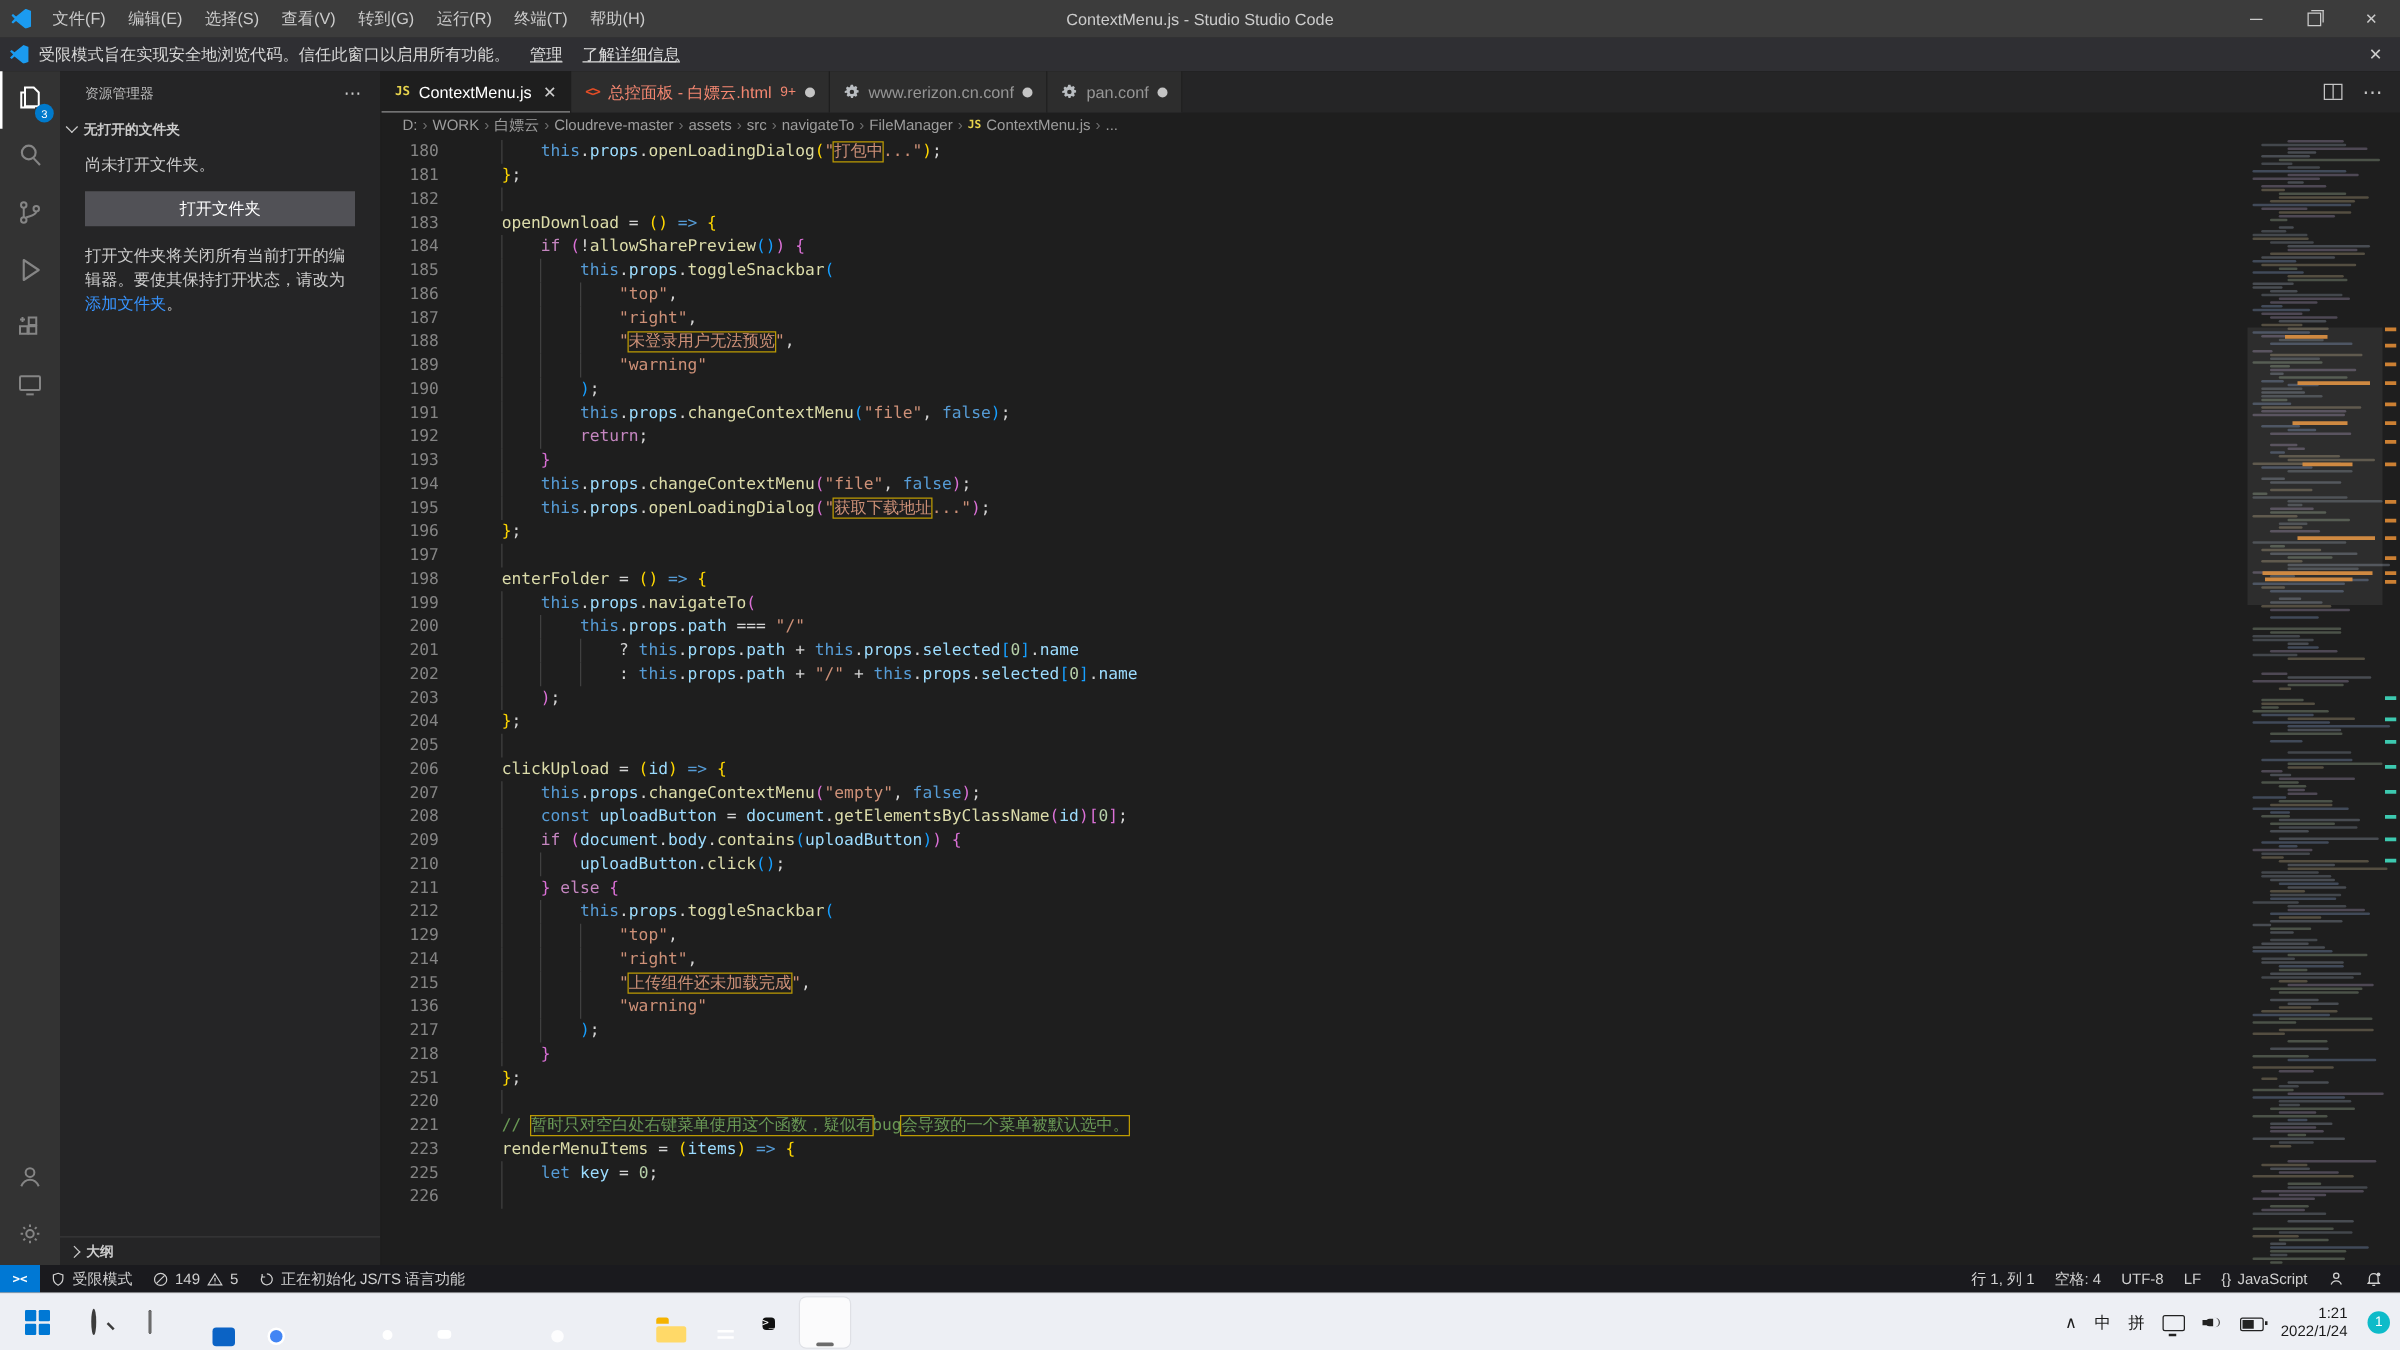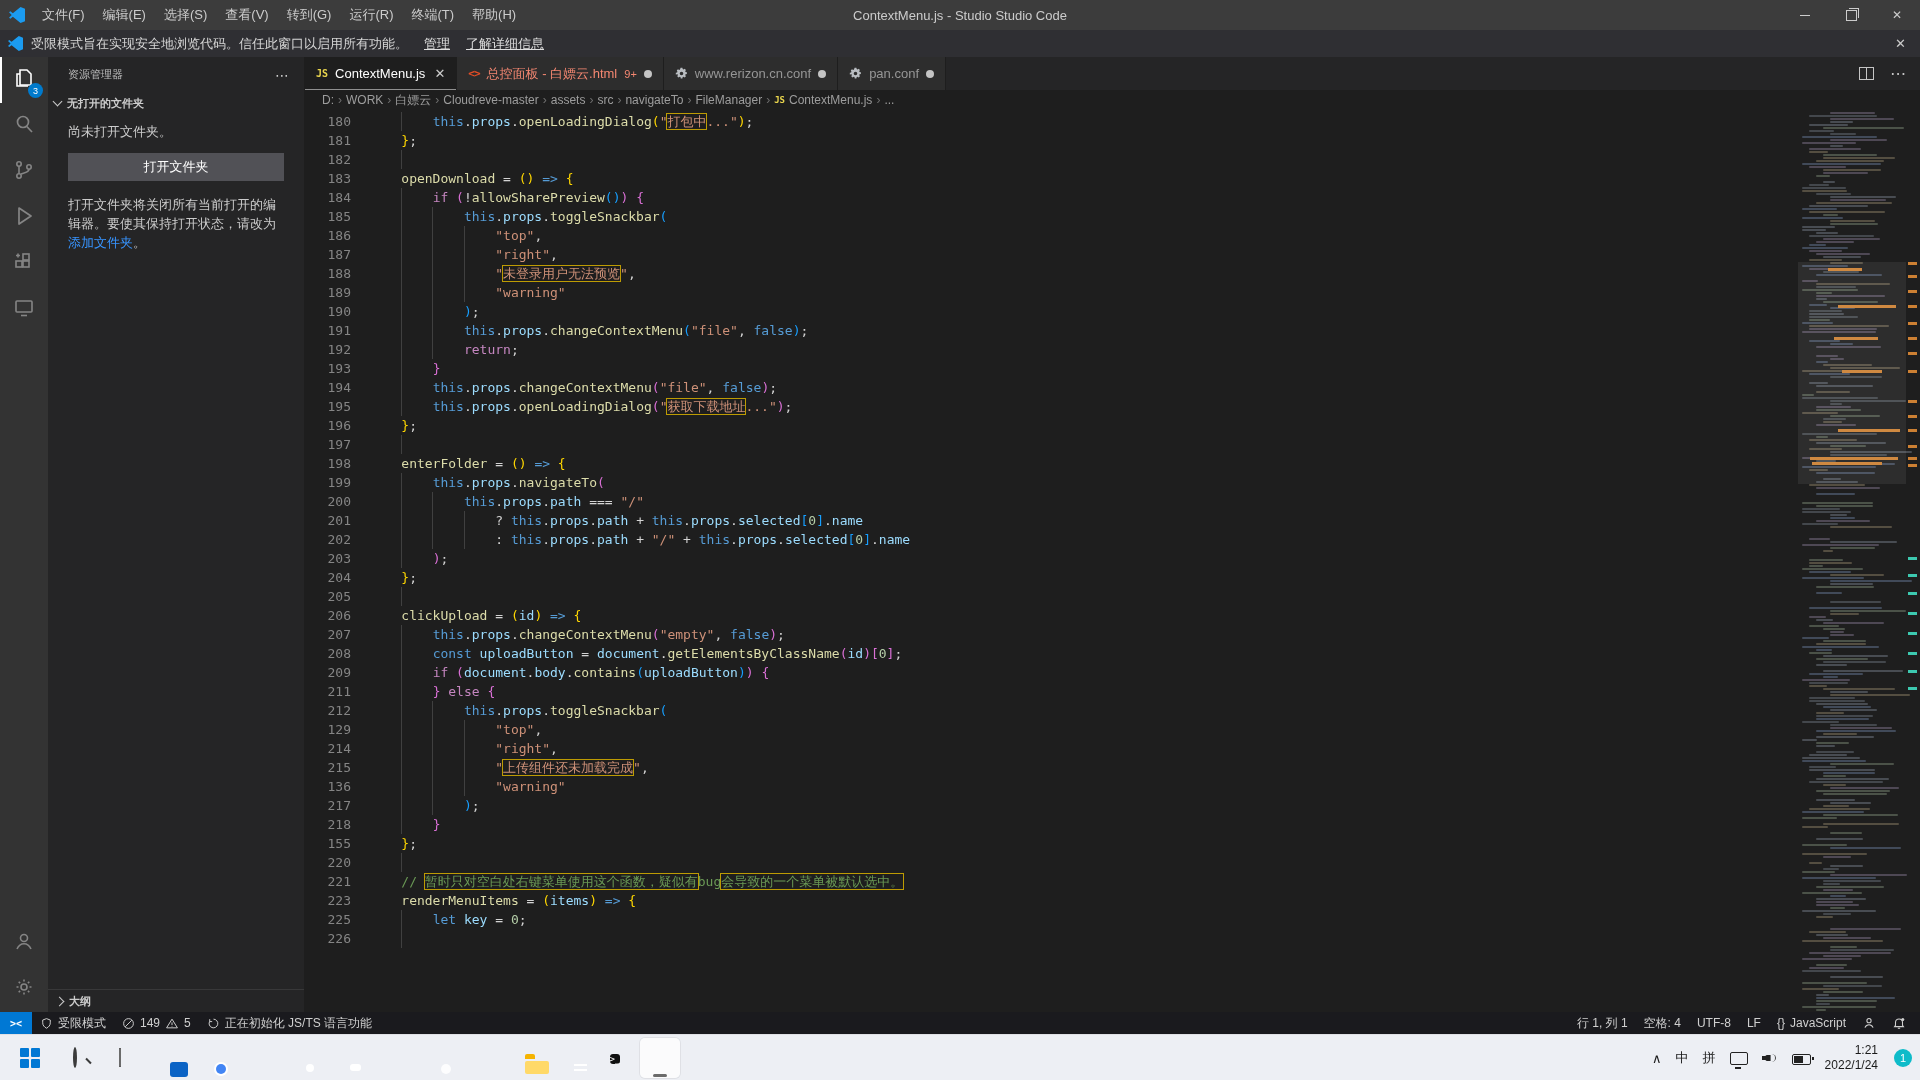--- a/index.html
+++ b/index.html
@@ -351,29 +351,30 @@
             <div class="code-line"><span class="ln">200</span><span class="lc"><span class="guide" style="left: 31.2px;"></span><span class="guide" style="left: 62.4px;"></span><span class="tk-ws">            </span><span class="tk-kw">this</span><span class="tk-pn">.</span><span class="tk-pr">props</span><span class="tk-pn">.</span><span class="tk-pr">path</span><span class="tk-pn"> === </span><span class="tk-st">"/"</span></span></div>
             <div class="code-line"><span class="ln">201</span><span class="lc"><span class="guide" style="left: 31.2px;"></span><span class="guide" style="left: 62.4px;"></span><span class="guide" style="left: 93.6px;"></span><span class="tk-ws">                </span><span class="tk-pn">? </span><span class="tk-kw">this</span><span class="tk-pn">.</span><span class="tk-pr">props</span><span class="tk-pn">.</span><span class="tk-pr">path</span><span class="tk-pn"> + </span><span class="tk-kw">this</span><span class="tk-pn">.</span><span class="tk-pr">props</span><span class="tk-pn">.</span><span class="tk-pr">selected</span><span class="tk-b3">[</span><span class="tk-nu">0</span><span class="tk-b3">]</span><span class="tk-pn">.</span><span class="tk-pr">name</span></span></div>
             <div class="code-line"><span class="ln">202</span><span class="lc"><span class="guide" style="left: 31.2px;"></span><span class="guide" style="left: 62.4px;"></span><span class="guide" style="left: 93.6px;"></span><span class="tk-ws">                </span><span class="tk-pn">: </span><span class="tk-kw">this</span><span class="tk-pn">.</span><span class="tk-pr">props</span><span class="tk-pn">.</span><span class="tk-pr">path</span><span class="tk-pn"> + </span><span class="tk-st">"/"</span><span class="tk-pn"> + </span><span class="tk-kw">this</span><span class="tk-pn">.</span><span class="tk-pr">props</span><span class="tk-pn">.</span><span class="tk-pr">selected</span><span class="tk-b3">[</span><span class="tk-nu">0</span><span class="tk-b3">]</span><span class="tk-pn">.</span><span class="tk-pr">name</span></span></div>
             <div class="code-line"><span class="ln">203</span><span class="lc"><span class="guide" style="left: 31.2px;"></span><span class="tk-ws">        </span><span class="tk-b2">)</span><span class="tk-pn">;</span></span></div>
             <div class="code-line"><span class="ln">204</span><span class="lc"><span class="tk-ws">    </span><span class="tk-b1">}</span><span class="tk-pn">;</span></span></div>
             <div class="code-line"><span class="ln">205</span><span class="lc"><span class="guide" style="left: 31.2px;"></span></span></div>
             <div class="code-line"><span class="ln">206</span><span class="lc"><span class="tk-ws">    </span><span class="tk-fn">clickUpload</span><span class="tk-pn"> = </span><span class="tk-b1">(</span><span class="tk-pr">id</span><span class="tk-b1">)</span><span class="tk-pn"> </span><span class="tk-kw">=&gt;</span><span class="tk-pn"> </span><span class="tk-b1">{</span></span></div>
             <div class="code-line"><span class="ln">207</span><span class="lc"><span class="guide" style="left: 31.2px;"></span><span class="tk-ws">        </span><span class="tk-kw">this</span><span class="tk-pn">.</span><span class="tk-pr">props</span><span class="tk-pn">.</span><span class="tk-fn">changeContextMenu</span><span class="tk-b2">(</span><span class="tk-st">"empty"</span><span class="tk-pn">, </span><span class="tk-kw">false</span><span class="tk-b2">)</span><span class="tk-pn">;</span></span></div>
             <div class="code-line"><span class="ln">208</span><span class="lc"><span class="guide" style="left: 31.2px;"></span><span class="tk-ws">        </span><span class="tk-kw">const</span><span class="tk-pn"> </span><span class="tk-pr">uploadButton</span><span class="tk-pn"> = </span><span class="tk-pr">document</span><span class="tk-pn">.</span><span class="tk-fn">getElementsByClassName</span><span class="tk-b2">(</span><span class="tk-pr">id</span><span class="tk-b2">)</span><span class="tk-b2">[</span><span class="tk-nu">0</span><span class="tk-b2">]</span><span class="tk-pn">;</span></span></div>
             <div class="code-line"><span class="ln">209</span><span class="lc"><span class="guide" style="left: 31.2px;"></span><span class="tk-ws">        </span><span class="tk-ct">if</span><span class="tk-pn"> </span><span class="tk-b2">(</span><span class="tk-pr">document</span><span class="tk-pn">.</span><span class="tk-pr">body</span><span class="tk-pn">.</span><span class="tk-fn">contains</span><span class="tk-b3">(</span><span class="tk-pr">uploadButton</span><span class="tk-b3">)</span><span class="tk-b2">)</span><span class="tk-pn"> </span><span class="tk-b2">{</span></span></div>
+            <div class="code-line"><span class="ln">210</span><span class="lc"><span class="guide" style="left: 31.2px;"></span><span class="guide" style="left: 62.4px;"></span><span class="tk-ws">            </span><span class="tk-pr">uploadButton</span><span class="tk-pn">.</span><span class="tk-fn">click</span><span class="tk-b3">()</span><span class="tk-pn">;</span></span></div>
             <div class="code-line"><span class="ln">211</span><span class="lc"><span class="guide" style="left: 31.2px;"></span><span class="tk-ws">        </span><span class="tk-b2">}</span><span class="tk-pn"> </span><span class="tk-ct">else</span><span class="tk-pn"> </span><span class="tk-b2">{</span></span></div>
             <div class="code-line"><span class="ln">212</span><span class="lc"><span class="guide" style="left: 31.2px;"></span><span class="guide" style="left: 62.4px;"></span><span class="tk-ws">            </span><span class="tk-kw">this</span><span class="tk-pn">.</span><span class="tk-pr">props</span><span class="tk-pn">.</span><span class="tk-fn">toggleSnackbar</span><span class="tk-b3">(</span></span></div>
             <div class="code-line"><span class="ln">129</span><span class="lc"><span class="guide" style="left: 31.2px;"></span><span class="guide" style="left: 62.4px;"></span><span class="guide" style="left: 93.6px;"></span><span class="tk-ws">                </span><span class="tk-st">"top"</span><span class="tk-pn">,</span></span></div>
             <div class="code-line"><span class="ln">214</span><span class="lc"><span class="guide" style="left: 31.2px;"></span><span class="guide" style="left: 62.4px;"></span><span class="guide" style="left: 93.6px;"></span><span class="tk-ws">                </span><span class="tk-st">"right"</span><span class="tk-pn">,</span></span></div>
             <div class="code-line"><span class="ln">215</span><span class="lc"><span class="guide" style="left: 31.2px;"></span><span class="guide" style="left: 62.4px;"></span><span class="guide" style="left: 93.6px;"></span><span class="tk-ws">                </span><span class="tk-st">"</span><span class="tk-sb">上传组件还未加载完成</span><span class="tk-st">"</span><span class="tk-pn">,</span></span></div>
             <div class="code-line"><span class="ln">136</span><span class="lc"><span class="guide" style="left: 31.2px;"></span><span class="guide" style="left: 62.4px;"></span><span class="guide" style="left: 93.6px;"></span><span class="tk-ws">                </span><span class="tk-st">"warning"</span></span></div>
             <div class="code-line"><span class="ln">217</span><span class="lc"><span class="guide" style="left: 31.2px;"></span><span class="guide" style="left: 62.4px;"></span><span class="tk-ws">            </span><span class="tk-b3">)</span><span class="tk-pn">;</span></span></div>
             <div class="code-line"><span class="ln">218</span><span class="lc"><span class="guide" style="left: 31.2px;"></span><span class="tk-ws">        </span><span class="tk-b2">}</span></span></div>
-            <div class="code-line"><span class="ln">155</span><span class="lc"><span class="tk-ws">    </span><span class="tk-b1">}</span><span class="tk-pn">;</span></span></div>
+            <div class="code-line"><span class="ln">251</span><span class="lc"><span class="tk-ws">    </span><span class="tk-b1">}</span><span class="tk-pn">;</span></span></div>
             <div class="code-line"><span class="ln">220</span><span class="lc"><span class="guide" style="left: 31.2px;"></span></span></div>
             <div class="code-line"><span class="ln">221</span><span class="lc"><span class="tk-ws">    </span><span class="tk-cm">// </span><span class="tk-cb">暂时只对空白处右键菜单使用这个函数，疑似有</span><span class="tk-cm">bug</span><span class="tk-cb">会导致的一个菜单被默认选中。</span></span></div>
             <div class="code-line"><span class="ln">223</span><span class="lc"><span class="tk-ws">    </span><span class="tk-fn">renderMenuItems</span><span class="tk-pn"> = </span><span class="tk-b1">(</span><span class="tk-pr">items</span><span class="tk-b1">)</span><span class="tk-pn"> </span><span class="tk-kw">=&gt;</span><span class="tk-pn"> </span><span class="tk-b1">{</span></span></div>
             <div class="code-line"><span class="ln">225</span><span class="lc"><span class="guide" style="left: 31.2px;"></span><span class="tk-ws">        </span><span class="tk-kw">let</span><span class="tk-pn"> </span><span class="tk-pr">key</span><span class="tk-pn"> = </span><span class="tk-nu">0</span><span class="tk-pn">;</span></span></div>
             <div class="code-line"><span class="ln">226</span><span class="lc"><span class="guide" style="left: 31.2px;"></span></span></div>
           </div>
         <div class="minimap">
             <div class="mm-bar" style="top: 0px; left: 32px; width: 44.6501px; background: rgb(87, 80, 94); opacity: 0.85;"></div>
             <div class="mm-bar" style="top: 3px; left: 11px; width: 67.7137px; background: rgb(74, 79, 85); opacity: 0.85;"></div>
             <div class="mm-bar" style="top: 6px; left: 32px; width: 63.5136px; background: rgb(87, 80, 94); opacity: 0.85;"></div>

